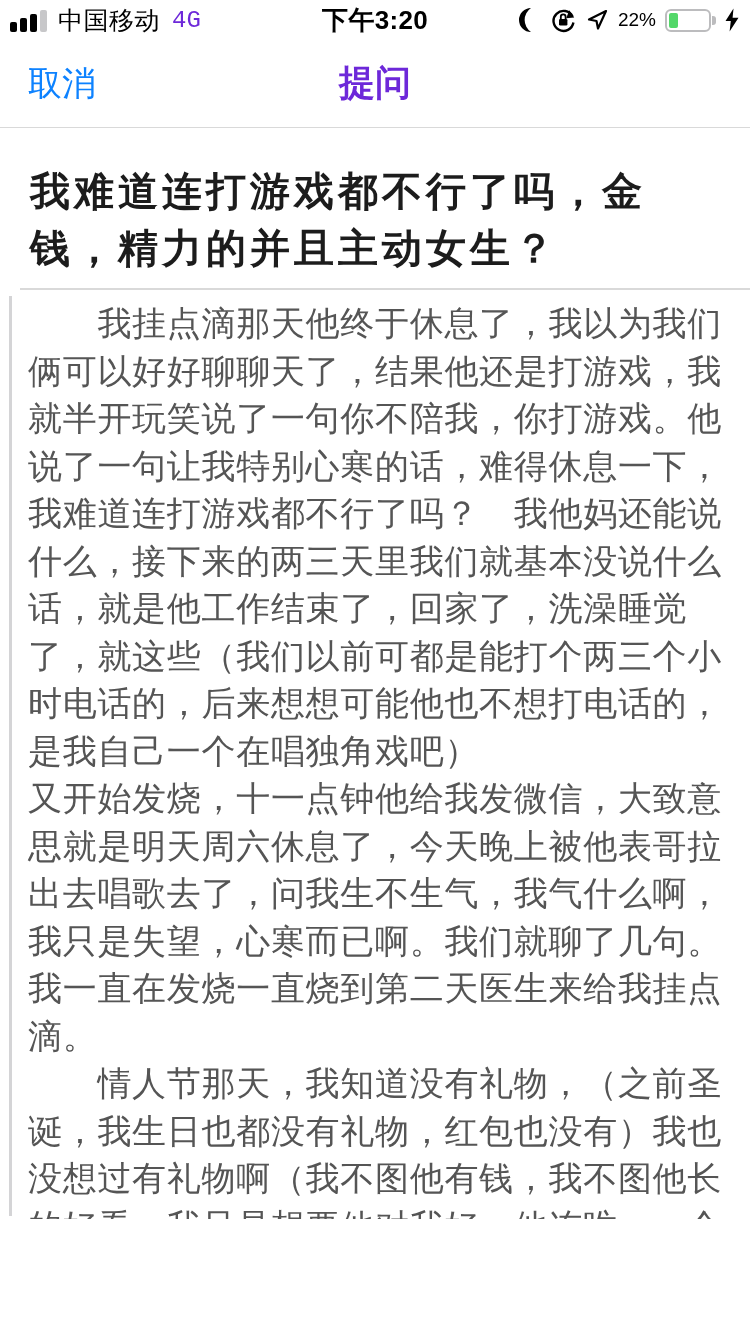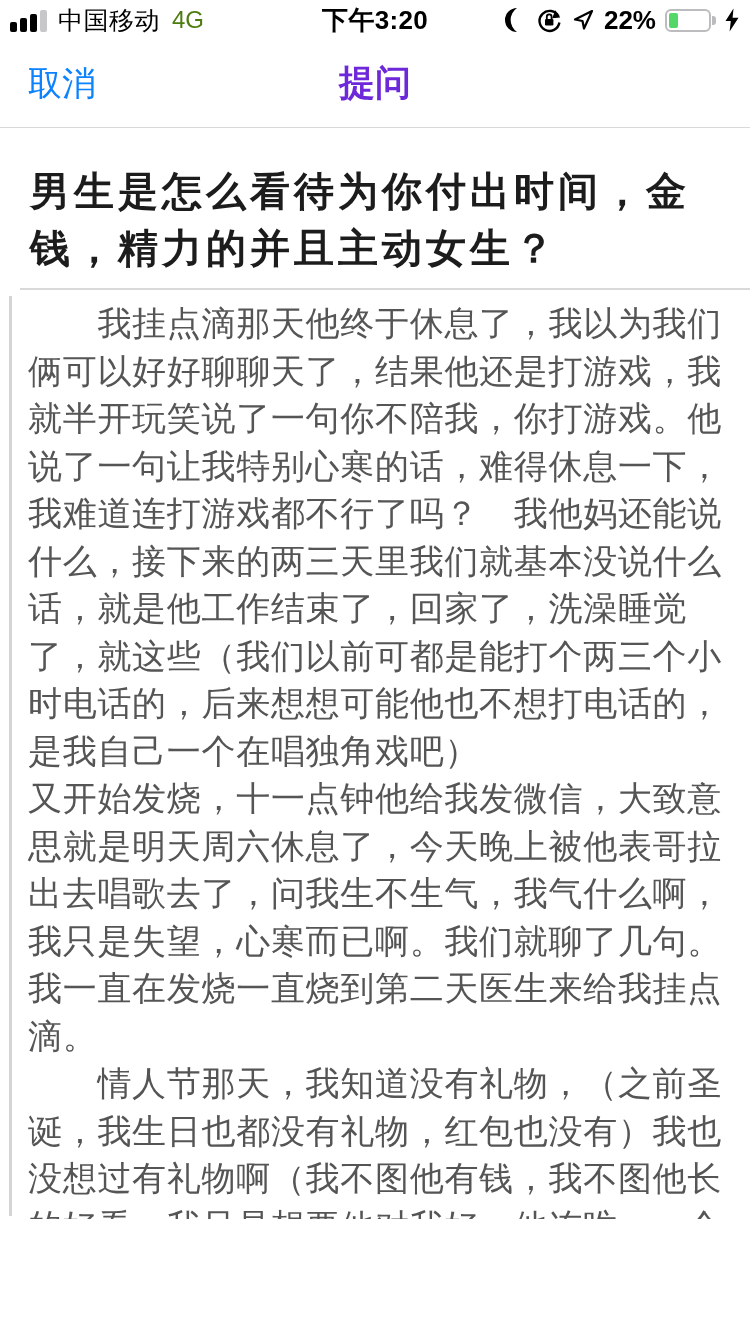--- a/index.html
+++ b/index.html
@@ -14,29 +14,29 @@
     position:absolute; top:0; left:0; right:0; height:40px;
     display:flex; align-items:center; padding:0 10px; box-sizing:border-box;
     font-size:24px;
   }
   .sb-left { display:flex; align-items:center; }
   .signal { display:flex; align-items:flex-end; height:24px; margin-right:8px; }
   .signal .bar { width:7px; border-radius:2px; background:#000; margin-right:3px; }
   .signal .b1 { height:10px; } .signal .b2 { height:14px; }
   .signal .b3 { height:18px; } .signal .b4 { height:22px; background:#c7c7c9; }
   .carrier { font-size:25px; letter-spacing:0.5px; }
-  .network { font-size:24px; margin-left:12px; color:#4d7c0f; }
+  .network { font-size:24px; margin-left:12px; color:#6d28d9;font-family:Liberation Mono, monospace; }
   .sb-time {
     position:absolute; left:50%; transform:translateX(-50%);
     font-weight:700; font-size:26px; letter-spacing:0.3px;
   }
   .sb-right { margin-left:auto; display:flex; align-items:center; }
   .sb-right > * { margin-left:9px; }
   .sb-icon { display:flex; align-items:center; }
-  .battery-pct { font-size:26px;font-weight:bold; }
+  .battery-pct { font-size:19px; }
   .battery { position:relative; width:46px; height:23px; border:2px solid #bcbcbe;
     border-radius:6px; box-sizing:border-box; margin-right:4px; }
   .battery-fill { position:absolute; left:2px; top:2px; bottom:2px; width:9px;
     background:var(--battery-green,#53d769); border-radius:2px; }
   .battery-nub { position:absolute; right:-7px; top:5px; width:4px; height:9px;
     background:#bcbcbe; border-radius:0 3px 3px 0; }
 
   
   .nav-bar {
     position:absolute; top:40px; left:0; right:0; height:88px;
@@ -126,21 +126,21 @@
         </svg>
       </span>
     </div>
   </div>
 
   <div class="nav-bar">
     <span class="nav-cancel">取消</span>
     <span class="nav-title">提问</span>
   </div>
 
-  <div class="q-title">男生是怎么看待为你付出时间，金钱，精力的并且主动女生？</div>
+  <div class="q-title">我难道连打游戏都不行了吗，金钱，精力的并且主动女生？</div>
   <div class="title-divider"></div>
 
   <div class="body-area">
     <div class="left-rule"></div>
     <div class="body-text">
       <p>　　我挂点滴那天他终于休息了，我以为我们俩可以好好聊聊天了，结果他还是打游戏，我就半开玩笑说了一句你不陪我，你打游戏。他说了一句让我特别心寒的话，难得休息一下，我难道连打游戏都不行了吗？　我他妈还能说什么，接下来的两三天里我们就基本没说什么话，就是他工作结束了，回家了，洗澡睡觉了，就这些（我们以前可都是能打个两三个小时电话的，后来想想可能他也不想打电话的，是我自己一个在唱独角戏吧）</p>
       <p>又开始发烧，十一点钟他给我发微信，大致意思就是明天周六休息了，今天晚上被他表哥拉出去唱歌去了，问我生不生气，我气什么啊，我只是失望，心寒而已啊。我们就聊了几句。我一直在发烧一直烧到第二天医生来给我挂点滴。</p>
       <p>　　情人节那天，我知道没有礼物，（之前圣诞，我生日也都没有礼物，红包也没有）我也没想过有礼物啊（我不图他有钱，我不图他长的好看，我只是想要他对我好，他连唯一一个我有所图的都不能满足我）我想着最起码你得问候一下吧，连个问候都没有，七八点我发现</p>
     </div>
   </div>

